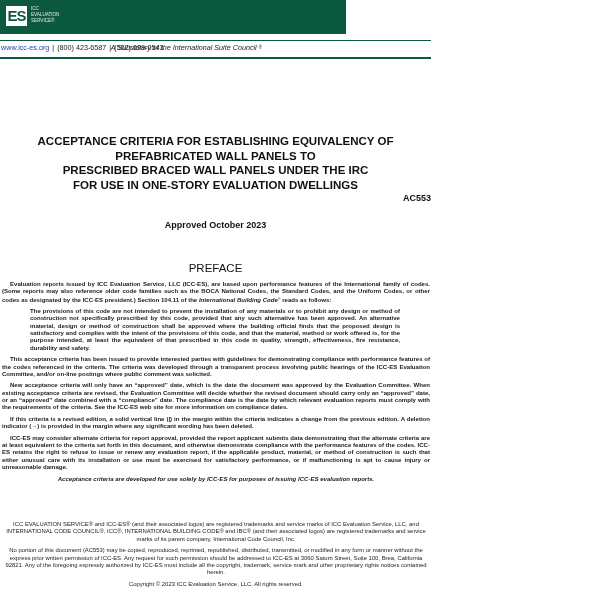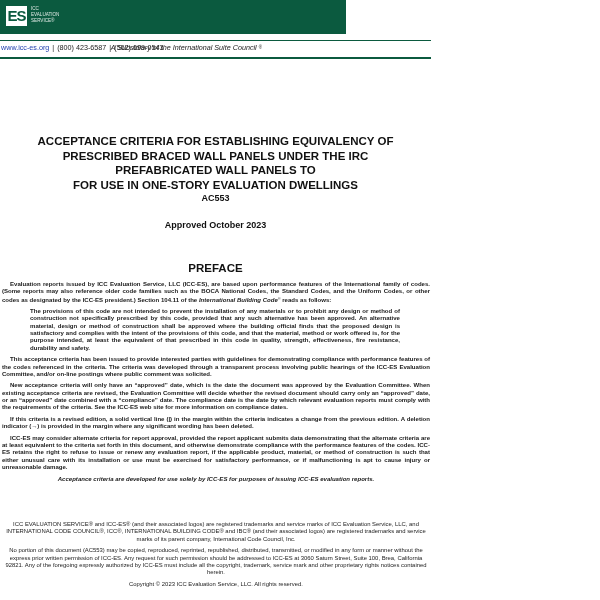--- a/index.html
+++ b/index.html
@@ -12,23 +12,23 @@
     .rule { position: absolute; left: 0; width: 431px; height: 1px; background: #0b5a3f; }
     .rule.r1 { top: 40px; }
     .rule.r2 { top: 57px; height: 1.5px; }
     .contact { position: absolute; left: 1px; top: 43px; font-size: 7.2px; font-weight: normal; color: #222; white-space: nowrap; }
     .contact .url { color: #1f3fae; }
     .contact .sep { padding: 0 3px; }
     .subsidiary { position: absolute; right: 170px; top: 43px; font-size: 7.2px; font-style: italic; color: #222; white-space: nowrap; }
     .subsidiary .reg { font-size: 4.5px; font-style: normal; vertical-align: 1px; margin-left: 2px; }
 
     .title { position: absolute; left: 0; top: 117px; width: 431px; text-align: center; font-weight: bold; font-size: 11.5px; line-height: 14.5px; color: #111; margin-top: 17px; }
-    .ac-num { position: absolute; left: 0; top: 193px; width: 431px; text-align: center; font-weight: bold; font-size: 9px; }
+    .ac-num { position: absolute; left: 0; top: 193px; width: 431px; text-align: right; font-weight: bold; font-size: 9px; }
     .approved { position: absolute; left: 0; top: 220px; width: 431px; text-align: center; font-weight: bold; font-size: 9px; }
-    .preface-h { position: absolute; left: 0; top: 262px; width: 431px; text-align: center; font-weight: bold; font-size: 11.5px; }
+    .preface-h { position: absolute; left: 0; top: 262px; width: 431px; text-align: center; font-weight: normal; font-size: 11.5px; }
 
     .body { position: absolute; left: 2px; top: 281px; width: 428px; font-size: 6.05px; line-height: 7.3px; font-weight: bold; text-align: justify; color: #1a1a1a; }
     .body p { margin: 0 0 4.3px 0; text-indent: 8px; }
     .body p.quote { margin: 4px 30px 4.3px 28px; text-indent: 0; }
     .body p.center-it { text-align: center; font-style: italic; text-indent: 0; }
     .body sup { font-size: 3.6px; vertical-align: 2px; font-weight: normal; }
     .footer { position: absolute; left: 2px; top: 521px; width: 428px; font-size: 5.9px; line-height: 7.3px; text-align: center; color: #222; }
     .footer p { margin: 0 0 4.6px 0; }
   </style>
 </head>
@@ -51,22 +51,22 @@
   <div class="contact">
     <span class="url">www.icc-es.org</span><span class="sep">|</span><span>(800) 423-6587</span><span class="sep">|</span><span>(562) 699-0543</span>
   </div>
   <div class="subsidiary">
     <span>A Subsidiary of the International Suite Council</span><span class="reg">®</span>
   </div>
   <div class="rule r2"></div>
 
   <div class="title">
     <div>ACCEPTANCE CRITERIA FOR ESTABLISHING EQUIVALENCY OF</div>
+    <div>PREFABRICATED WALL PANELS TO</div>
     <div>PRESCRIBED BRACED WALL PANELS UNDER THE IRC</div>
-    <div>PREFABRICATED WALL PANELS TO</div>
     <div>FOR USE IN ONE-STORY EVALUATION DWELLINGS</div>
   </div>
 
   <div class="ac-num">AC553</div>
   <div class="approved">Approved October 2023</div>
   <div class="preface-h">PREFACE</div>
 
   <div class="body">
     <p><span>Evaluation reports issued by ICC Evaluation Service, LLC (ICC-ES), are based upon performance features of the International family of codes.  (Some reports may also reference older code families such as the BOCA National Codes, the Standard Codes, and the Uniform Codes, or other codes as designated by the ICC-ES president.)  Section 104.11 of the </span><i>International Building Code</i><sup>®</sup><span> reads as follows:</span></p>
     <p class="quote">The provisions of this code are not intended to prevent the installation of any materials or to prohibit any design or method of construction not specifically prescribed by this code, provided that any such alternative has been approved. An alternative material, design or method of construction shall be approved where the building official finds that the proposed design is satisfactory and complies with the intent of the provisions of this code, and that the material, method or work offered is, for the purpose intended, at least the equivalent of that prescribed in this code in quality, strength, effectiveness, fire resistance, durability and safety.</p>

